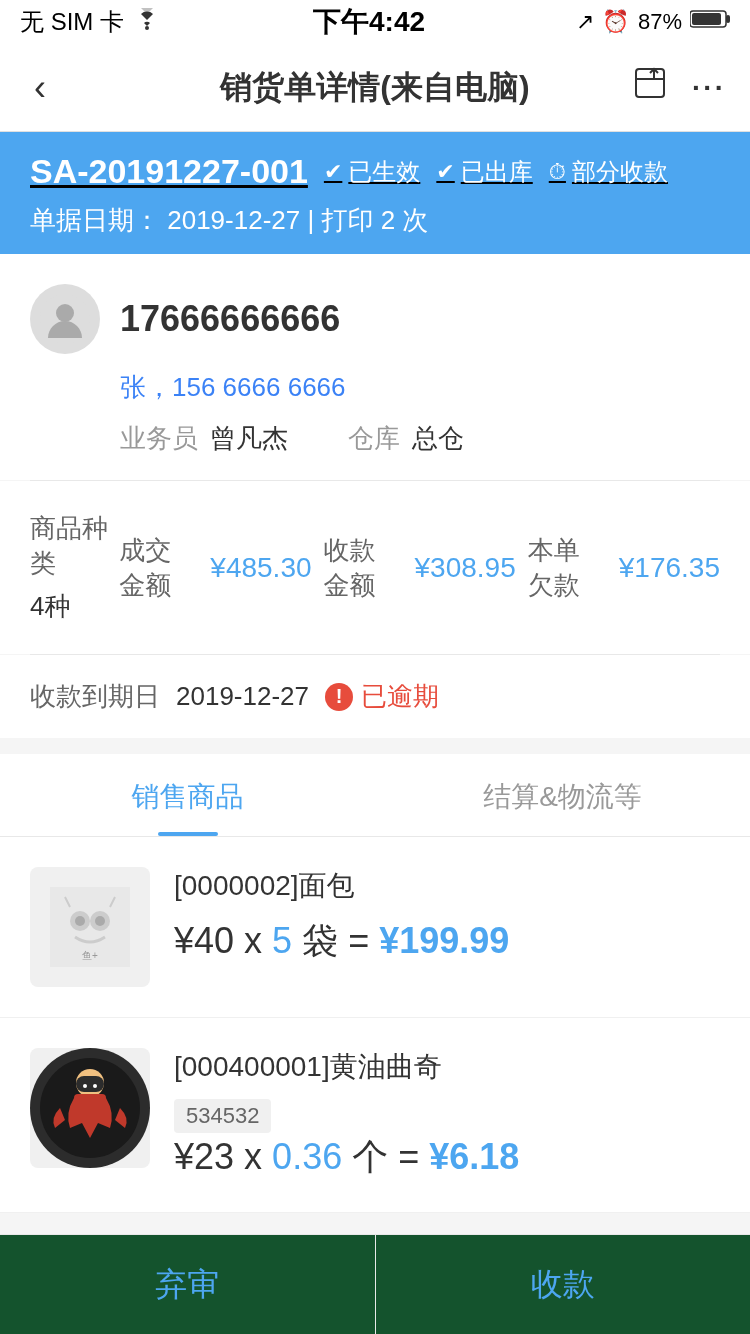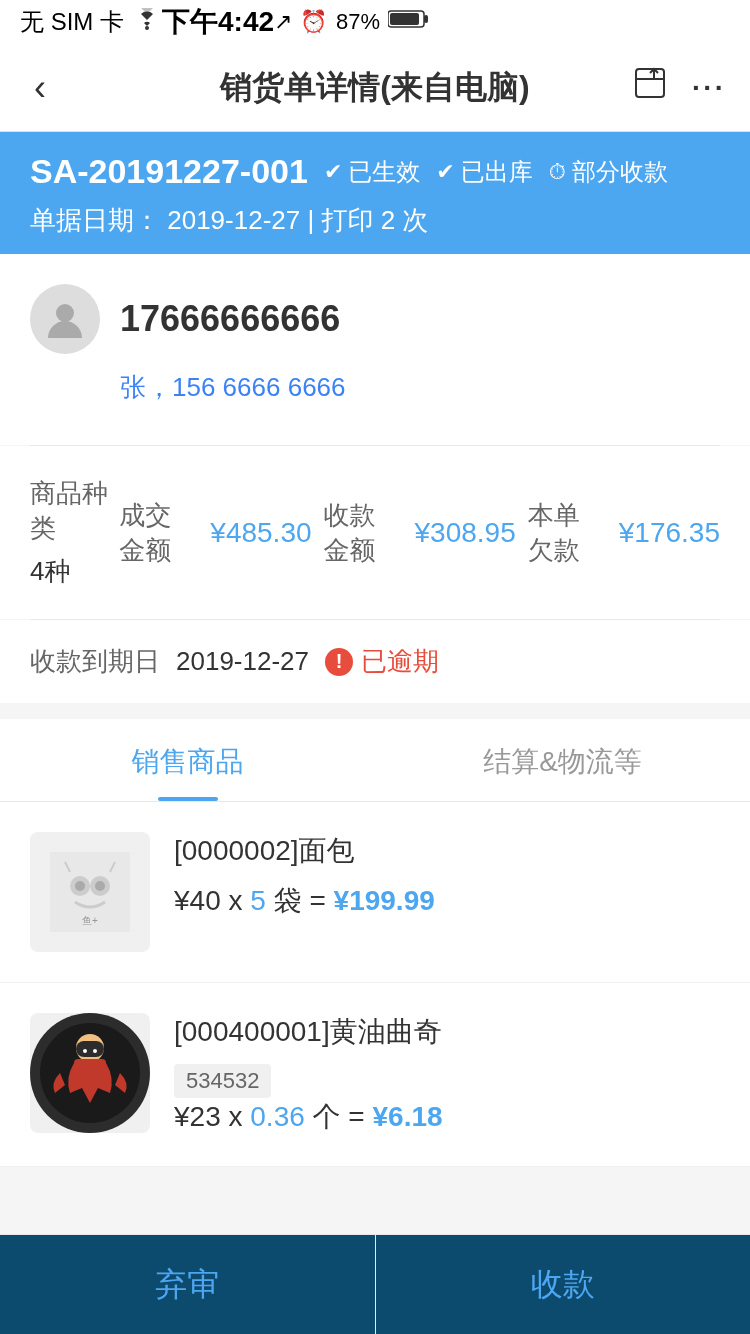--- a/index.html
+++ b/index.html
@@ -12,20 +12,21 @@
       overflow-x: hidden;
       font-size: 28px;
     }
 
     
     .status-bar {
       background: #fff;
       height: 44px;
       display: flex;
       align-items: center;
+      justify-content: space-between;
       padding: 0 20px;
       font-size: 24px;
       font-weight: 500;
     }
     .status-left { display: flex; align-items: center; gap: 8px; }
     .status-center { font-size: 28px; font-weight: 600; }
     .status-right { display: flex; align-items: center; gap: 8px; font-size: 22px; }
 
     
     .nav-bar {
@@ -66,20 +67,21 @@
     
     .header-banner {
       background: #4da6f0;
       padding: 20px 30px 16px;
     }
     .banner-top {
       display: flex;
       align-items: center;
       gap: 16px;
       margin-bottom: 12px;
+      text-decoration: underline;
     }
     .order-id {
       font-size: 34px;
       font-weight: 700;
       color: #fff;
     }
     .badge {
       display: inline-flex;
       align-items: center;
       gap: 6px;
@@ -257,41 +259,41 @@
     }
     .product-info {
       flex: 1;
     }
     .product-name {
       font-size: 28px;
       color: #333;
       margin-bottom: 12px;
     }
     .product-price {
-      font-size: 28px;
+      font-size: 36px;
       color: #333;
     }
     .price-qty { color: #4da6f0; }
     .price-total { color: #4da6f0; font-weight: 600; }
     .product-tag {
       display: inline-block;
       background: #f0f0f0;
       color: #666;
       font-size: 22px;
       padding: 4px 12px;
       border-radius: 4px;
     }
 
     
     .bottom-bar {
       position: fixed;
       bottom: 0;
       width: 750px;
       height: 100px;
-      background: #0c4a6e;
+      background: #14532d;
       border-top: 1px solid #e8e8e8;
       display: flex;
     }
     .bottom-btn {
       flex: 1;
       display: flex;
       align-items: center;
       justify-content: center;
       font-size: 32px;
       cursor: pointer;
@@ -375,20 +377,30 @@
     <div class="avatar">
       <svg viewBox="0 0 50 50" fill="none" xmlns="http://www.w3.org/2000/svg">
         <circle cx="25" cy="25" r="25" fill="#ddd"></circle>
         <circle cx="25" cy="19" r="9" fill="#aaa"></circle>
         <path d="M8 44c0-9.4 7.6-17 17-17s17 7.6 17 17" fill="#aaa"></path>
       </svg>
     </div>
     <div class="customer-name">17666666666</div>
   </div>
   <div class="customer-info">张，156 6666 6666</div>
+  <div class="customer-meta">
+    <div class="meta-item">
+      <span class="meta-label">业务员</span>
+      <span class="meta-value">曾凡杰</span>
+    </div>
+    <div class="meta-item">
+      <span class="meta-label">仓库</span>
+      <span class="meta-value">总仓</span>
+    </div>
+  </div>
 </div>
 
 <div class="thin-divider"></div>
 
 <div class="summary-section">
   <div class="summary-left">
     <span class="summary-label">商品种类</span>
     <span class="summary-value">4种</span>
   </div>
   <div class="summary-right">

